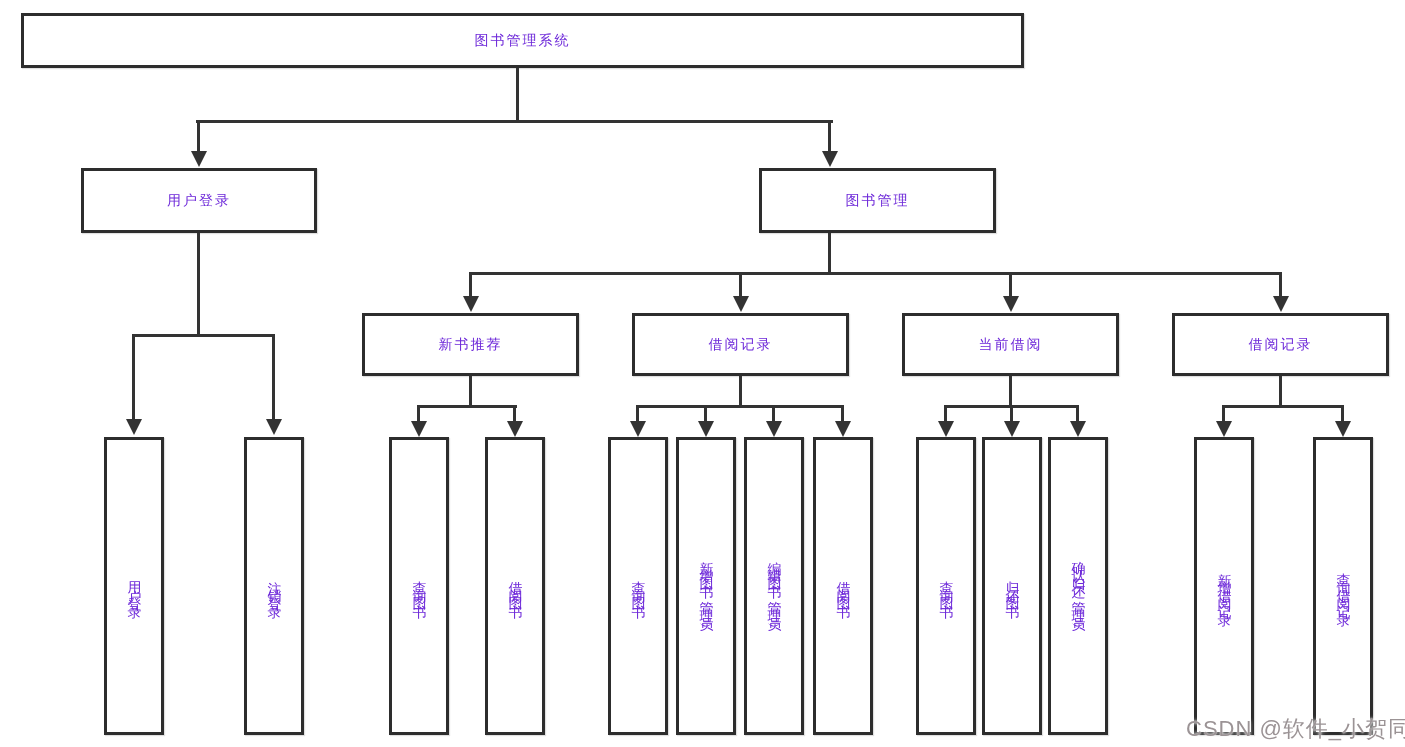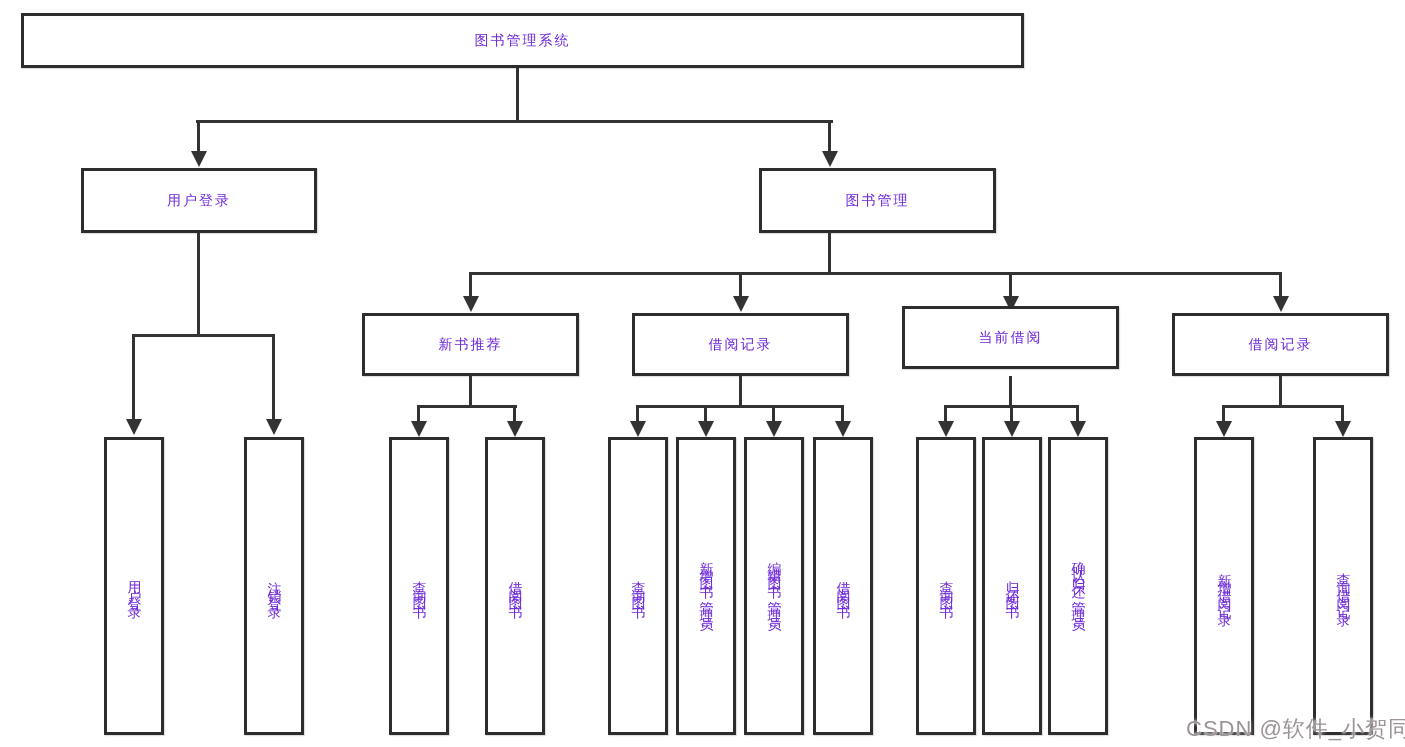--- a/index.html
+++ b/index.html
@@ -80,21 +80,21 @@
   <div class="varrow" style="left:739px;top:272px;height:25px;"></div>
   <div class="varrow" style="left:1009px;top:272px;height:25px;"></div>
   <div class="varrow" style="left:1279px;top:272px;height:25px;"></div>
 
   <div class="box" style="left:362px;top:313px;width:217px;height:63px;">
     <span class="label">新书推荐</span>
   </div>
   <div class="box" style="left:632px;top:313px;width:217px;height:63px;">
     <span class="label">借阅记录</span>
   </div>
-  <div class="box" style="left:902px;top:306px;width:217px;height:63px;">
+  <div class="box" style="left:902px;top:313px;width:217px;height:63px;">
     <span class="label">当前借阅</span>
   </div>
   <div class="box" style="left:1172px;top:313px;width:217px;height:63px;">
     <span class="label">借阅记录</span>
   </div>
 
   <div class="vline" style="left:469px;top:376px;height:31px;"></div>
   <div class="hline" style="left:418px;top:405px;width:99px;"></div>
   <div class="varrow" style="left:417px;top:405px;height:17px;"></div>
   <div class="varrow" style="left:513px;top:405px;height:17px;"></div>

